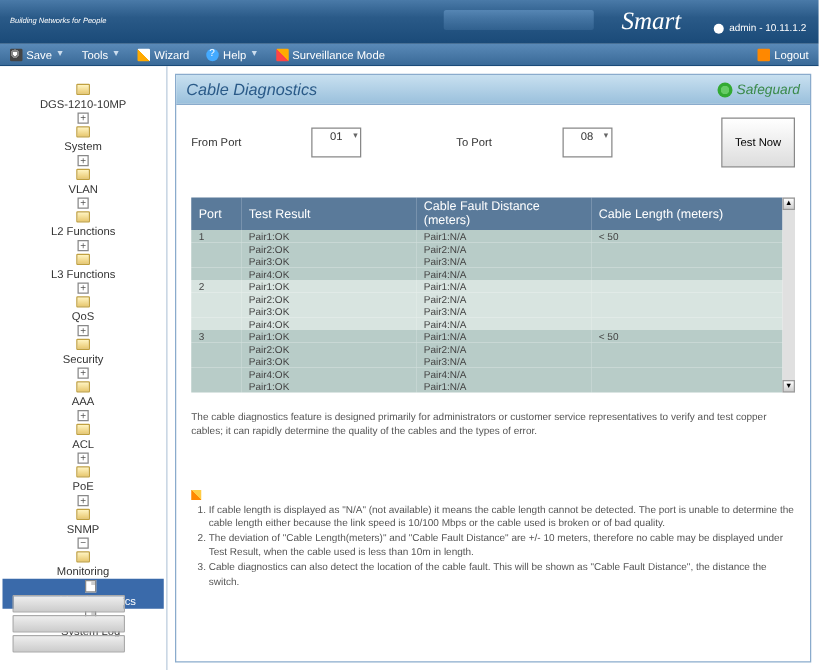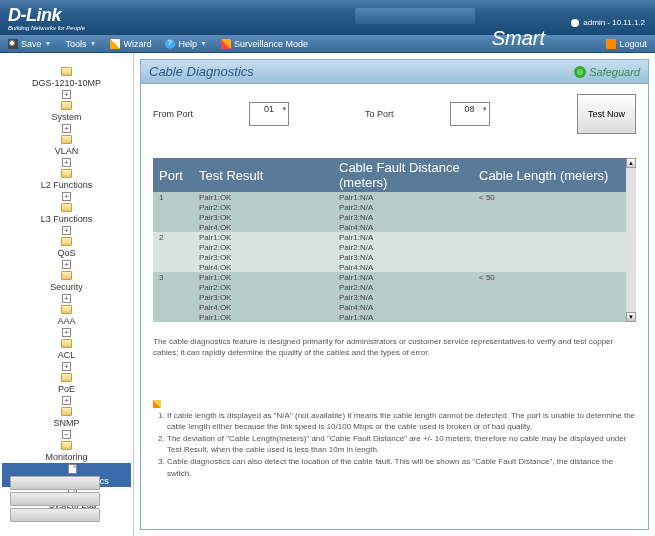--- a/index.html
+++ b/index.html
@@ -1,20 +1,20 @@
 <!DOCTYPE html>
 <html><head>
 <meta charset="utf-8">
 <style>
 * { box-sizing: border-box; margin: 0; padding: 0; }
 body { font-family: Arial, sans-serif; font-size: 10px; background: #fff; width: 655px; height: 536px; overflow: hidden; }
 .header { background: linear-gradient(180deg, #4a7aa8 0%, #2a5a88 40%, #1a4a78 100%); height: 35px; position: relative; display: flex; align-items: center; padding: 0 8px; }
 .logo { color: #fff; font-weight: bold; font-size: 18px; font-style: italic; letter-spacing: -0.5px; }
 .logo-tag { color: #fff; font-size: 6px; font-style: italic; display: block; line-height: 0.8; }
-.smart { position: absolute; right: 110px; top: 6px; color: #fff; font-size: 20px; font-style: italic; font-family: Liberation Sans, sans-serif; margin-top: 21px; }
+.smart { position: absolute; right: 110px; top: 6px; color: #fff; font-size: 20px; font-style: italic; font-family: Liberation Serif, serif; }
 .admin-badge { position: absolute; right: 10px; top: 18px; color: #fff; font-size: 8px; }
 .admin-badge .icon { display: inline-block; width: 8px; height: 8px; background: #fff; border-radius: 50%; vertical-align: middle; margin-right: 2px; }
 .switch-img { position: absolute; right: 180px; top: 8px; width: 120px; height: 16px; background: linear-gradient(180deg, #6a9ac8 0%, #3a6a98 100%); border-radius: 2px; opacity: 0.6; }
 .menubar { background: linear-gradient(180deg, #5a8ab8 0%, #3a6a98 100%); height: 18px; display: flex; align-items: center; padding: 0 8px; gap: 14px; border-bottom: 1px solid #1a4a78; }
 .menu-item { color: #fff; font-size: 9px; cursor: pointer; display: flex; align-items: center; gap: 3px; }
 .menu-icon { display: inline-block; width: 10px; height: 10px; }
 .disk-icon { background: radial-gradient(circle at 40% 40%, #fff 20%, #888 21%, #888 40%, #444 41%); border-radius: 1px; }
 .wand-icon { background: linear-gradient(45deg, #fa0 50%, #fff 50%); border-radius: 1px; }
 .help-icon { background: #4af; border-radius: 50%; position: relative; }
 .help-icon::after { content: "?"; color: #fff; font-size: 8px; position: absolute; left: 2px; top: -1px; }
@@ -44,36 +44,35 @@
 .panel-body { padding: 10px 12px; flex: 1; overflow: hidden; position: relative; }
 .controls { display: flex; align-items: center; gap: 8px; margin-bottom: 24px; font-size: 9px; color: #333; }
 .select-box { width: 40px; height: 24px; border: 1px solid #888; background: #fff; text-align: center; line-height: 12px; font-size: 9px; position: relative; }
 .select-box::after { content: "▾"; position: absolute; right: 2px; font-size: 7px; color: #666; }
 .test-btn { margin-left: auto; padding: 14px 10px; background: linear-gradient(180deg, #fff, #ddd); border: 1px solid #888; font-size: 9px; cursor: pointer; }
 .table-wrap { position: relative; }
 .scrollbar { position: absolute; right: 0; top: 0; bottom: 0; width: 10px; background: #e0e0e0; }
 .scroll-thumb-top { position: absolute; top: 0; width: 10px; height: 10px; background: linear-gradient(180deg,#fff,#ccc); border: 1px solid #999; font-size: 6px; text-align: center; line-height: 8px; }
 .scroll-thumb-bot { position: absolute; bottom: 0; width: 10px; height: 10px; background: linear-gradient(180deg,#fff,#ccc); border: 1px solid #999; font-size: 6px; text-align: center; line-height: 8px; }
 table { width: calc(100% - 10px); border-collapse: collapse; font-size: 8px; }
-thead th { background: #5a7a9a; color: #fff; font-weight: normal; text-align: left; padding: 2px 6px; font-size: 13px; }
+thead th { background: #5a7a9a; color: #fff; font-weight: normal; text-align: left; padding: 2px 6px; font-size: 10px; }
 tbody td { padding: 0.5px 6px; color: #444; }
 tbody tr.odd td { background: #b8ccc8; }
 tbody tr.even td { background: #d8e4e0; }
 .desc { margin-top: 14px; font-size: 8px; color: #555; line-height: 1.4; }
 .notes { margin-top: 40px; font-size: 8px; color: #555; line-height: 1.4; }
 .notes .pencil { display: inline-block; width: 8px; height: 8px; background: linear-gradient(45deg, #f80 50%, #fc4 50%); margin-right: 2px; vertical-align: middle; }
 .notes ol { padding-left: 14px; }
 .notes li { margin-bottom: 1px; }
 </style>
 </head>
 <body>
 
 <div class="header">
   <div>
-    <div class="logo">D-Link</div>
     <div class="logo-tag">Building Networks for People</div>
   </div>
   <div class="switch-img"></div>
   <div class="smart">Smart</div>
   <div class="admin-badge">
     <span class="icon"></span>
     <span>admin - 10.11.1.2</span>
   </div>
 </div>
 

